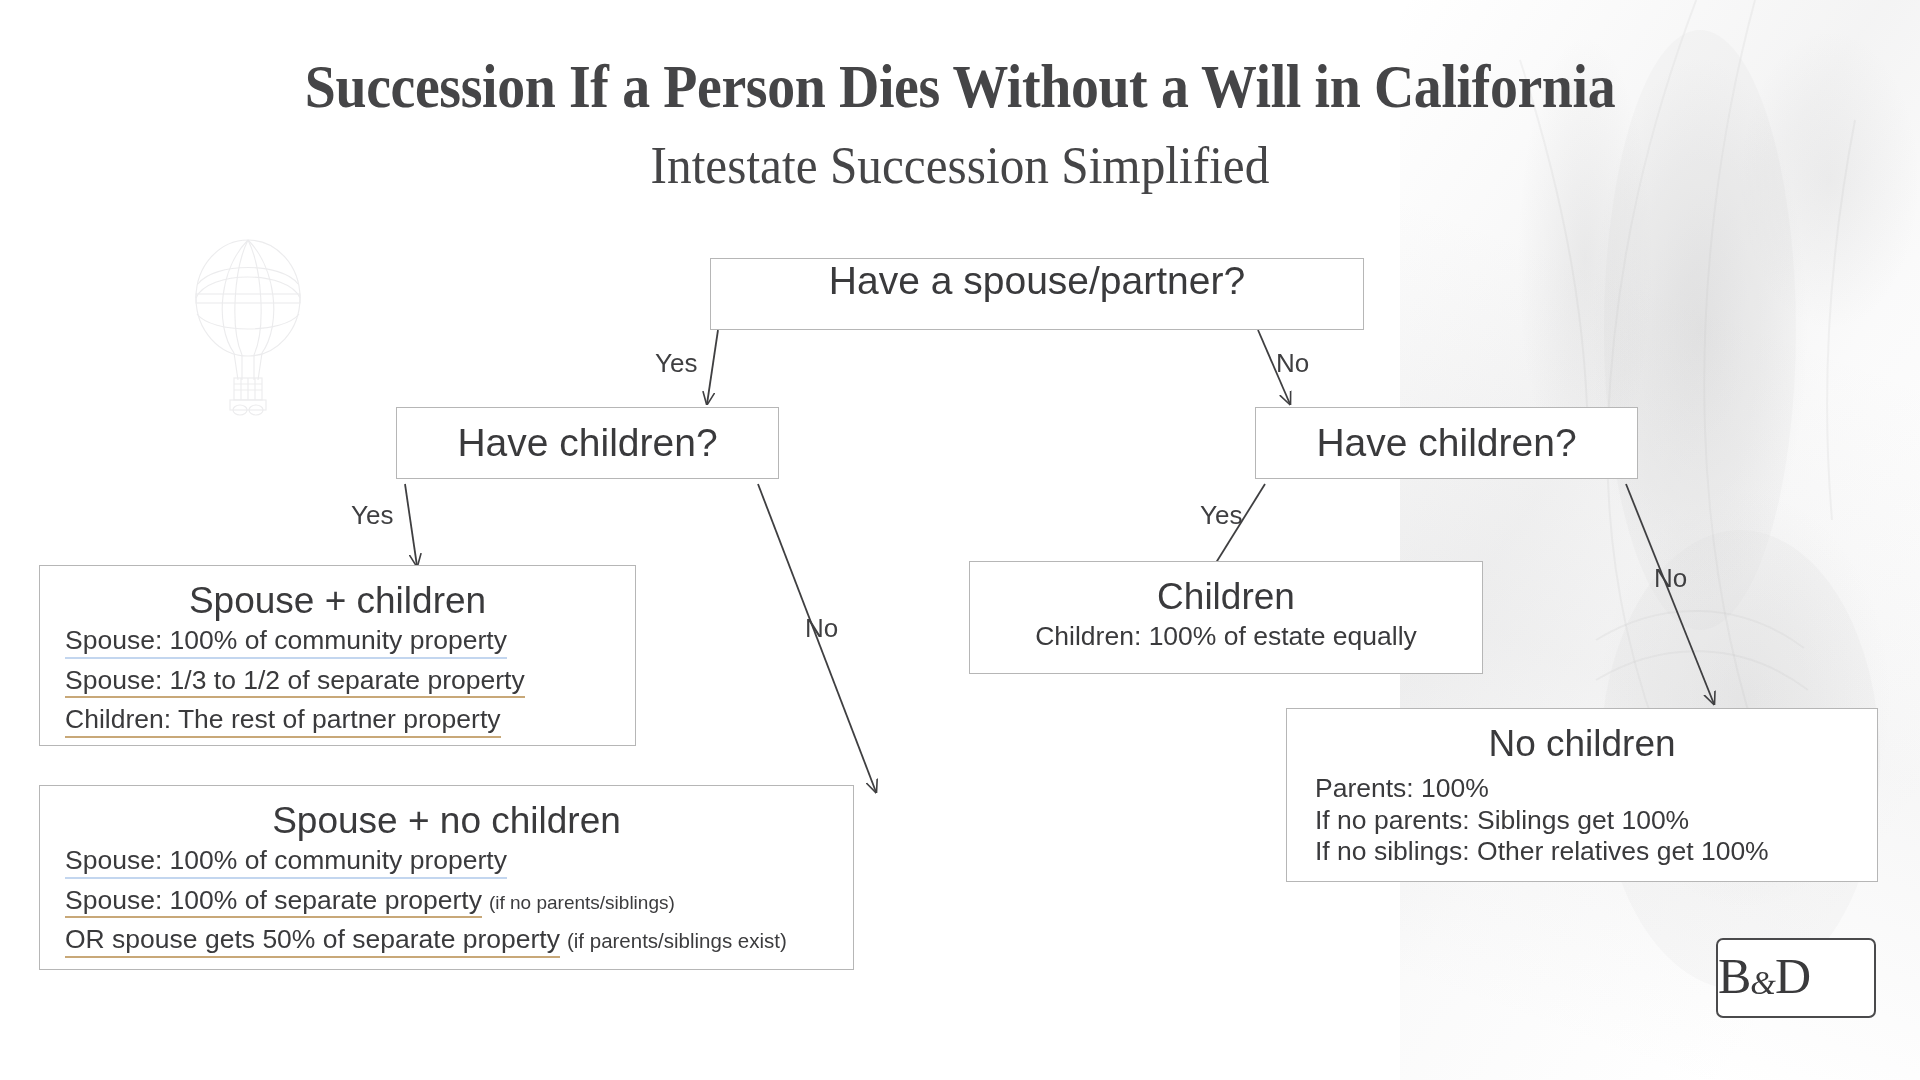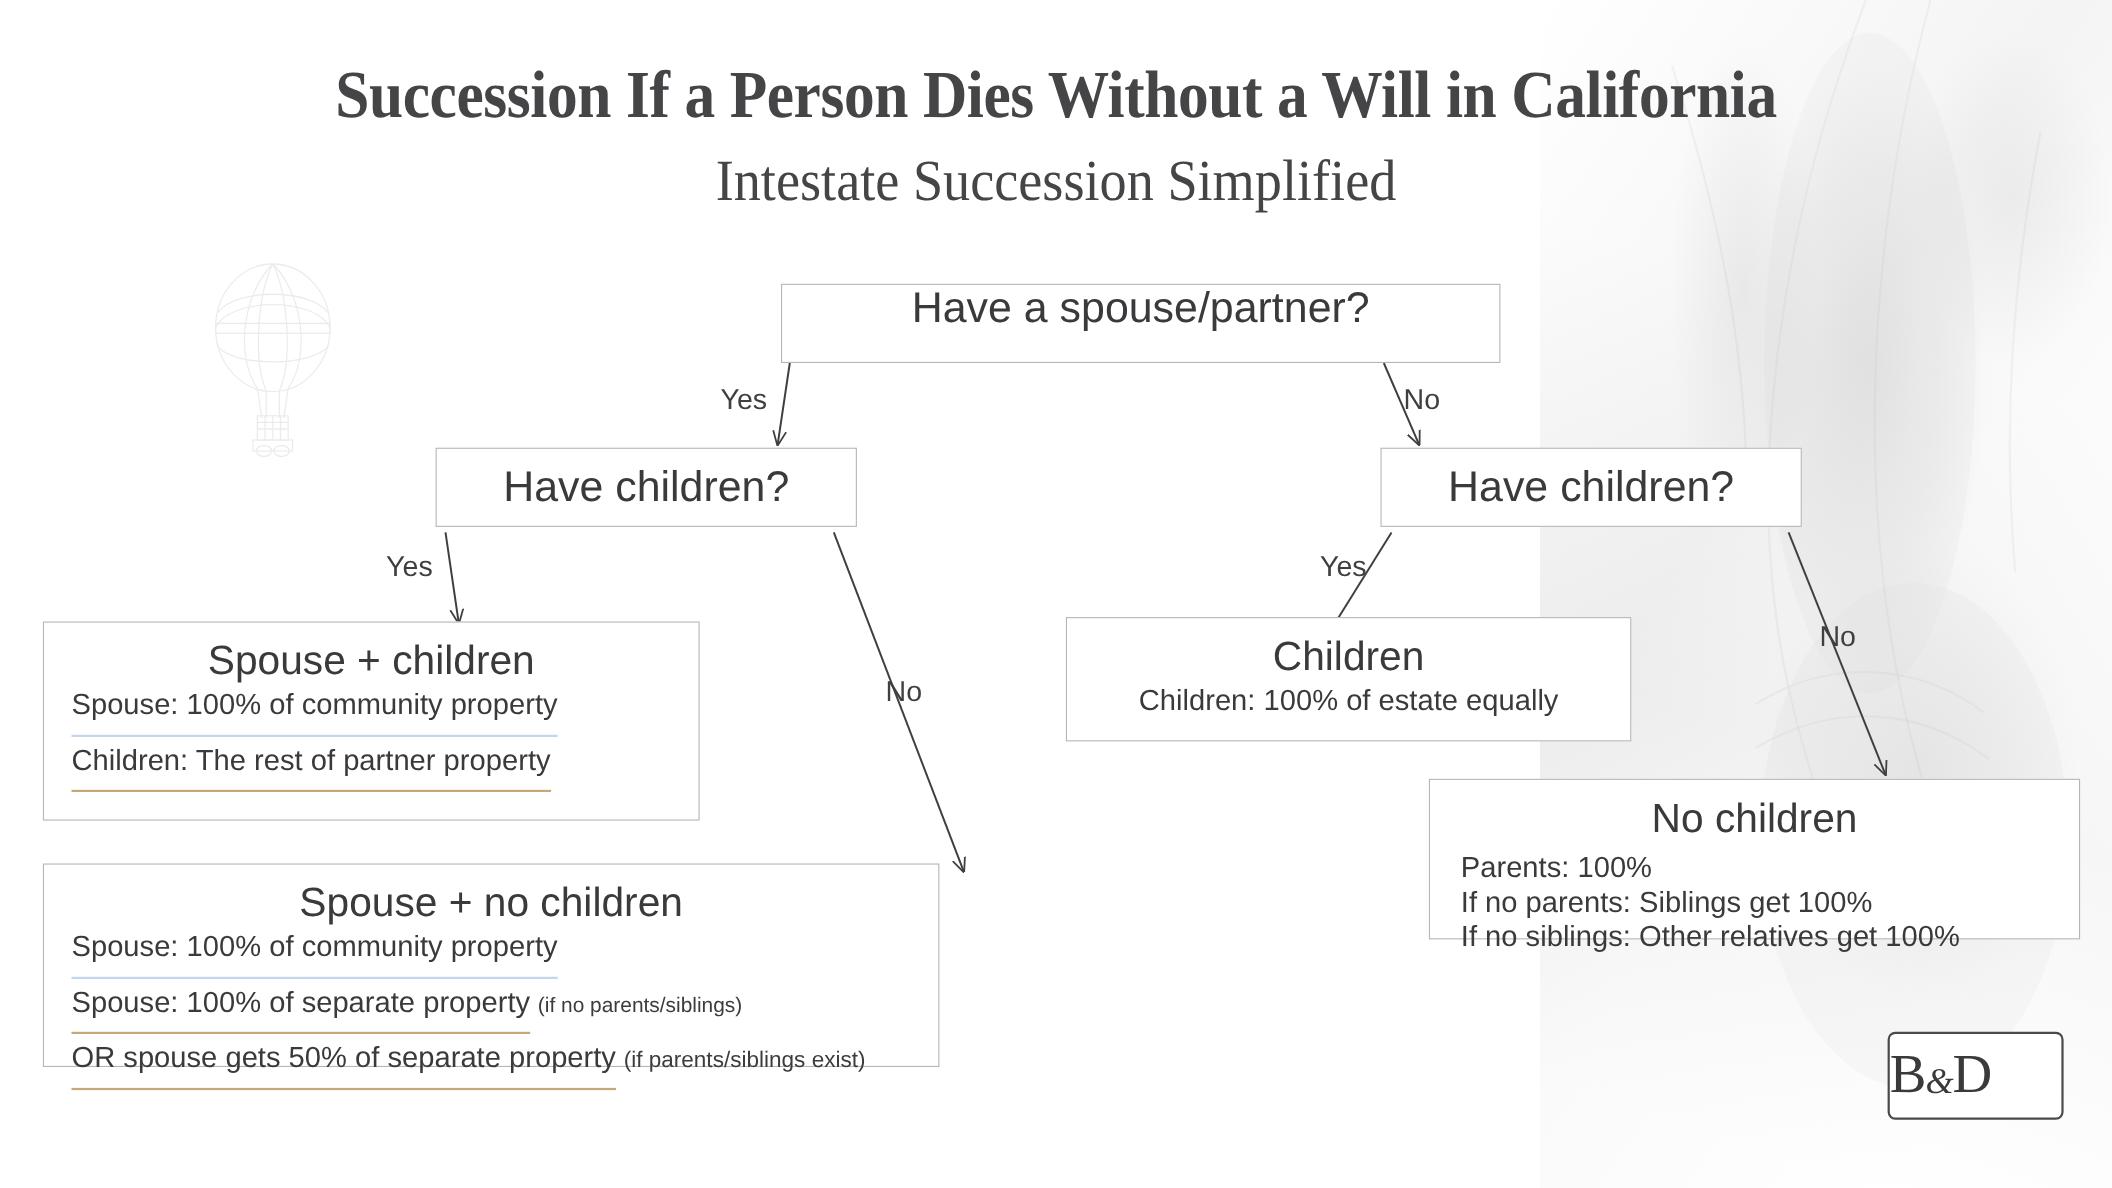--- a/index.html
+++ b/index.html
@@ -75,21 +75,21 @@
     text-align:center;
     white-space:nowrap;
   }
   .decision .head { font-size:39px; }
   .node .rows { margin-top:6px; }
   .row {
     font-size:26.5px;
     line-height:1.0;
     color:#3a3a3c;
     white-space:nowrap;
-    padding-bottom:14px;
+    padding-bottom:3px;
     margin-bottom:8px;
     display:block;
     width:max-content;
   }
   .row.u-blue { border-bottom:2.5px solid var(--blue); }
   .row.u-tan  { border-bottom:2.5px solid var(--tan); }
   .row.plain { border-bottom:none; margin-bottom:3px; padding-bottom:0; }
 
   
   .edge-label {
@@ -203,20 +203,21 @@
   </div>
 
   <div class="node decision" style="left:1255px; top:407px; width:383px; height:72px; display:flex; align-items:center; justify-content:center;">
     <div class="head">Have children?</div>
   </div>
 
   <div class="node" style="left:39px; top:565px; width:597px; height:181px; padding:14px 0 0 0; --blue:#c3d6ef; --tan:#c8a878;">
     <div class="head">Spouse + children</div>
     <div class="rows" style="padding-left:25px;">
       <span class="row u-blue"><span>Spouse: 100% of community property</span></span>
+      <span class="row u-tan"><span>Spouse: 1/3 to 1/2 of separate property</span></span>
       <span class="row u-tan"><span>Children: The rest of partner property</span></span>
     </div>
   </div>
 
   <div class="node" style="left:39px; top:785px; width:815px; height:185px; padding:14px 0 0 0; --blue:#c3d6ef; --tan:#c8a878;">
     <div class="head">Spouse + no children</div>
     <div class="rows" style="padding-left:25px;">
       <span class="row u-blue"><span>Spouse: 100% of community property</span></span>
       <span class="row-line" style="display:block; margin-bottom:8px;">
         <span class="row u-tan" style="display:inline-block; margin-bottom:0;"><span>Spouse: 100% of separate property</span></span><span class="note" style="font-size: 19px; color: rgb(60, 60, 62); margin-left: 7px;">(if no parents/siblings)</span>
@@ -227,21 +228,21 @@
     </div>
   </div>
 
   <div class="node" style="left:969px; top:561px; width:514px; height:113px; padding:14px 0 0 0;">
     <div class="head">Children</div>
     <div class="rows" style="text-align:center;">
       <span class="row plain" style="display:inline-block;"><span>Children: 100% of estate equally</span></span>
     </div>
   </div>
 
-  <div class="node" style="left:1286px; top:708px; width:592px; height:146px; padding:14px 0 0 0;margin-left:13px;">
+  <div class="node" style="left:1286px; top:708px; width:592px; height:174px; padding:14px 0 0 0;">
     <div class="head">No children</div>
     <div class="rows" style="padding-left:28px; margin-top:11px;">
       <span class="row plain" style="margin-bottom:5px;"><span>Parents: 100%</span></span>
       <span class="row plain" style="margin-bottom:5px;"><span>If no parents: Siblings get 100%</span></span>
       <span class="row plain"><span>If no siblings: Other relatives get 100%</span></span>
     </div>
   </div>
 
   <div id="logo">
     <div id="logo-text"><span>B</span><span class="amp">&amp;</span><span>D</span></div>

